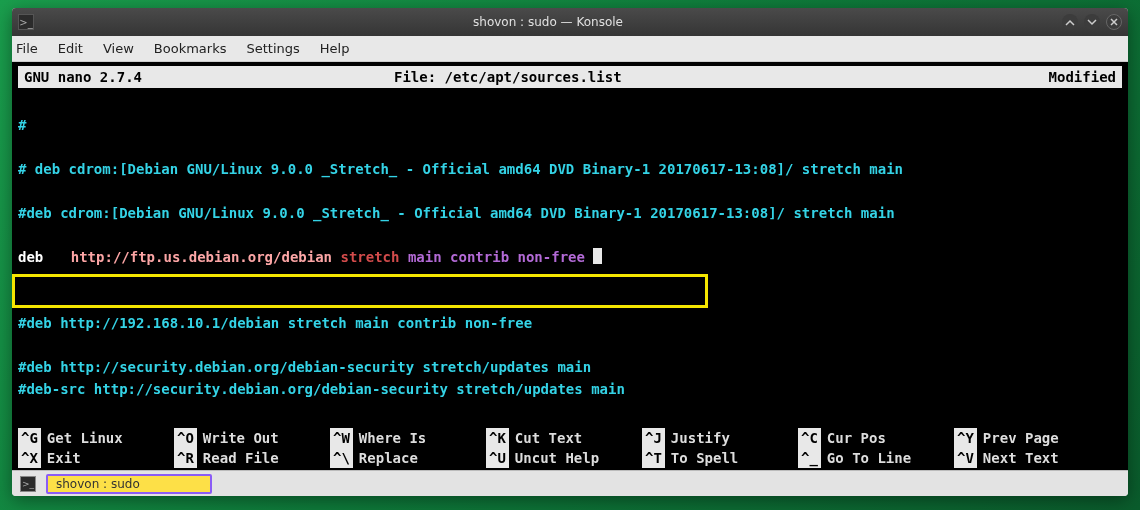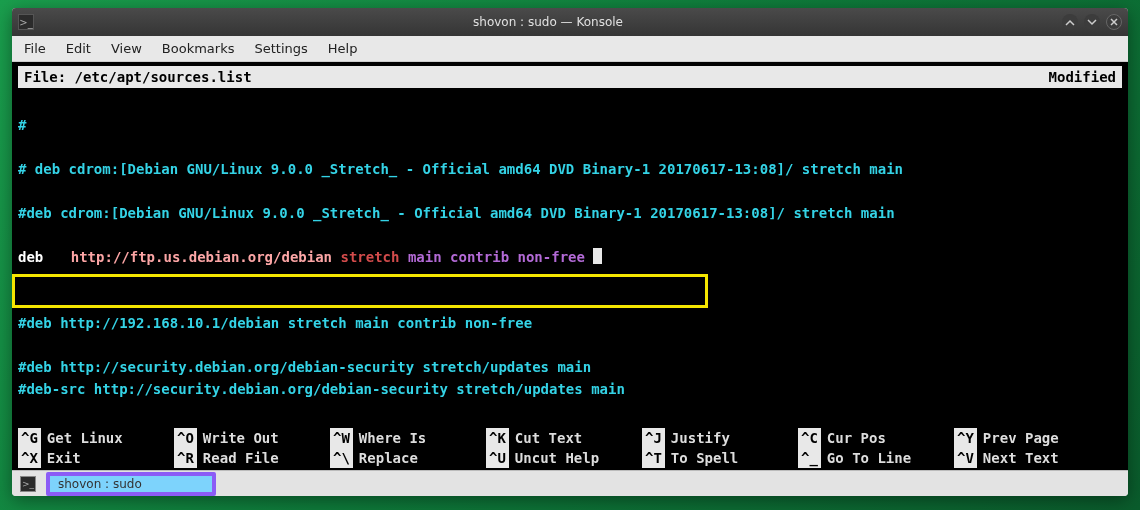--- a/index.html
+++ b/index.html
@@ -46,21 +46,21 @@
     font-size:10px; color:#ccc; cursor:pointer;
   }
   .tb-min, .tb-max { background:#3c3c3c; }
   .tb-close { background:#3c3c3c; border:1px solid #666; }
   .menubar {
     height: 26px;
     background: #e8e8e8;
     display: flex;
     align-items: center;
     gap: 20px;
-    padding: 0 12px;
+    padding: 0 4px;
     font-size: 13px;
     color: #222;
     border-bottom: 1px solid #ccc;
   }
   .menubar span { cursor: pointer; }
   .terminal {
     flex: 1;
     background: #000;
     font-family: "DejaVu Sans Mono", "Liberation Mono", monospace;
     font-size: 14px;
@@ -115,21 +115,21 @@
     border-top: 1px solid #bbb;
     display:flex; align-items:center; gap:10px;
     padding: 0 8px;
     font-size: 12px; color:#333;
   }
   .taskbar .tb-icon2 {
     width:16px; height:16px; background:#2b2b2b; border:1px solid #888;
     display:flex; align-items:center; justify-content:center; color:#aaa; font-size:9px;
   }
   .task-tab {
-    background:#7dd3fc; border:4px solid #8b5cf6; border-radius:2px;
+    background:#fde047; border:2px solid #8b5cf6; border-radius:2px;
     padding:1px 70px 1px 8px; font-size:12px;
   }
 </style>
 </head>
 <body>
 
 <div class="window">
 
   <div class="titlebar">
     <div class="tb-icon">&gt;_</div>
@@ -158,20 +158,21 @@
     <span>Edit</span>
     <span>View</span>
     <span>Bookmarks</span>
     <span>Settings</span>
     <span>Help</span>
   </div>
 
   <div class="terminal">
 
     <div class="nano-header">
+      <div class="nh-left"><span>GNU nano 2.7.4</span></div>
       <div class="nh-center"><span>File: /etc/apt/sources.list</span></div>
       <div class="nh-right"><span>Modified</span></div>
     </div>
 
     <div class="content">
       <div class="line">&nbsp;</div>
       <div class="line c-cyan">#</div>
       <div class="line">&nbsp;</div>
       <div class="line c-cyan"># deb cdrom:[Debian GNU/Linux 9.0.0 _Stretch_ - Official amd64 DVD Binary-1 20170617-13:08]/ stretch main</div>
       <div class="line">&nbsp;</div>

